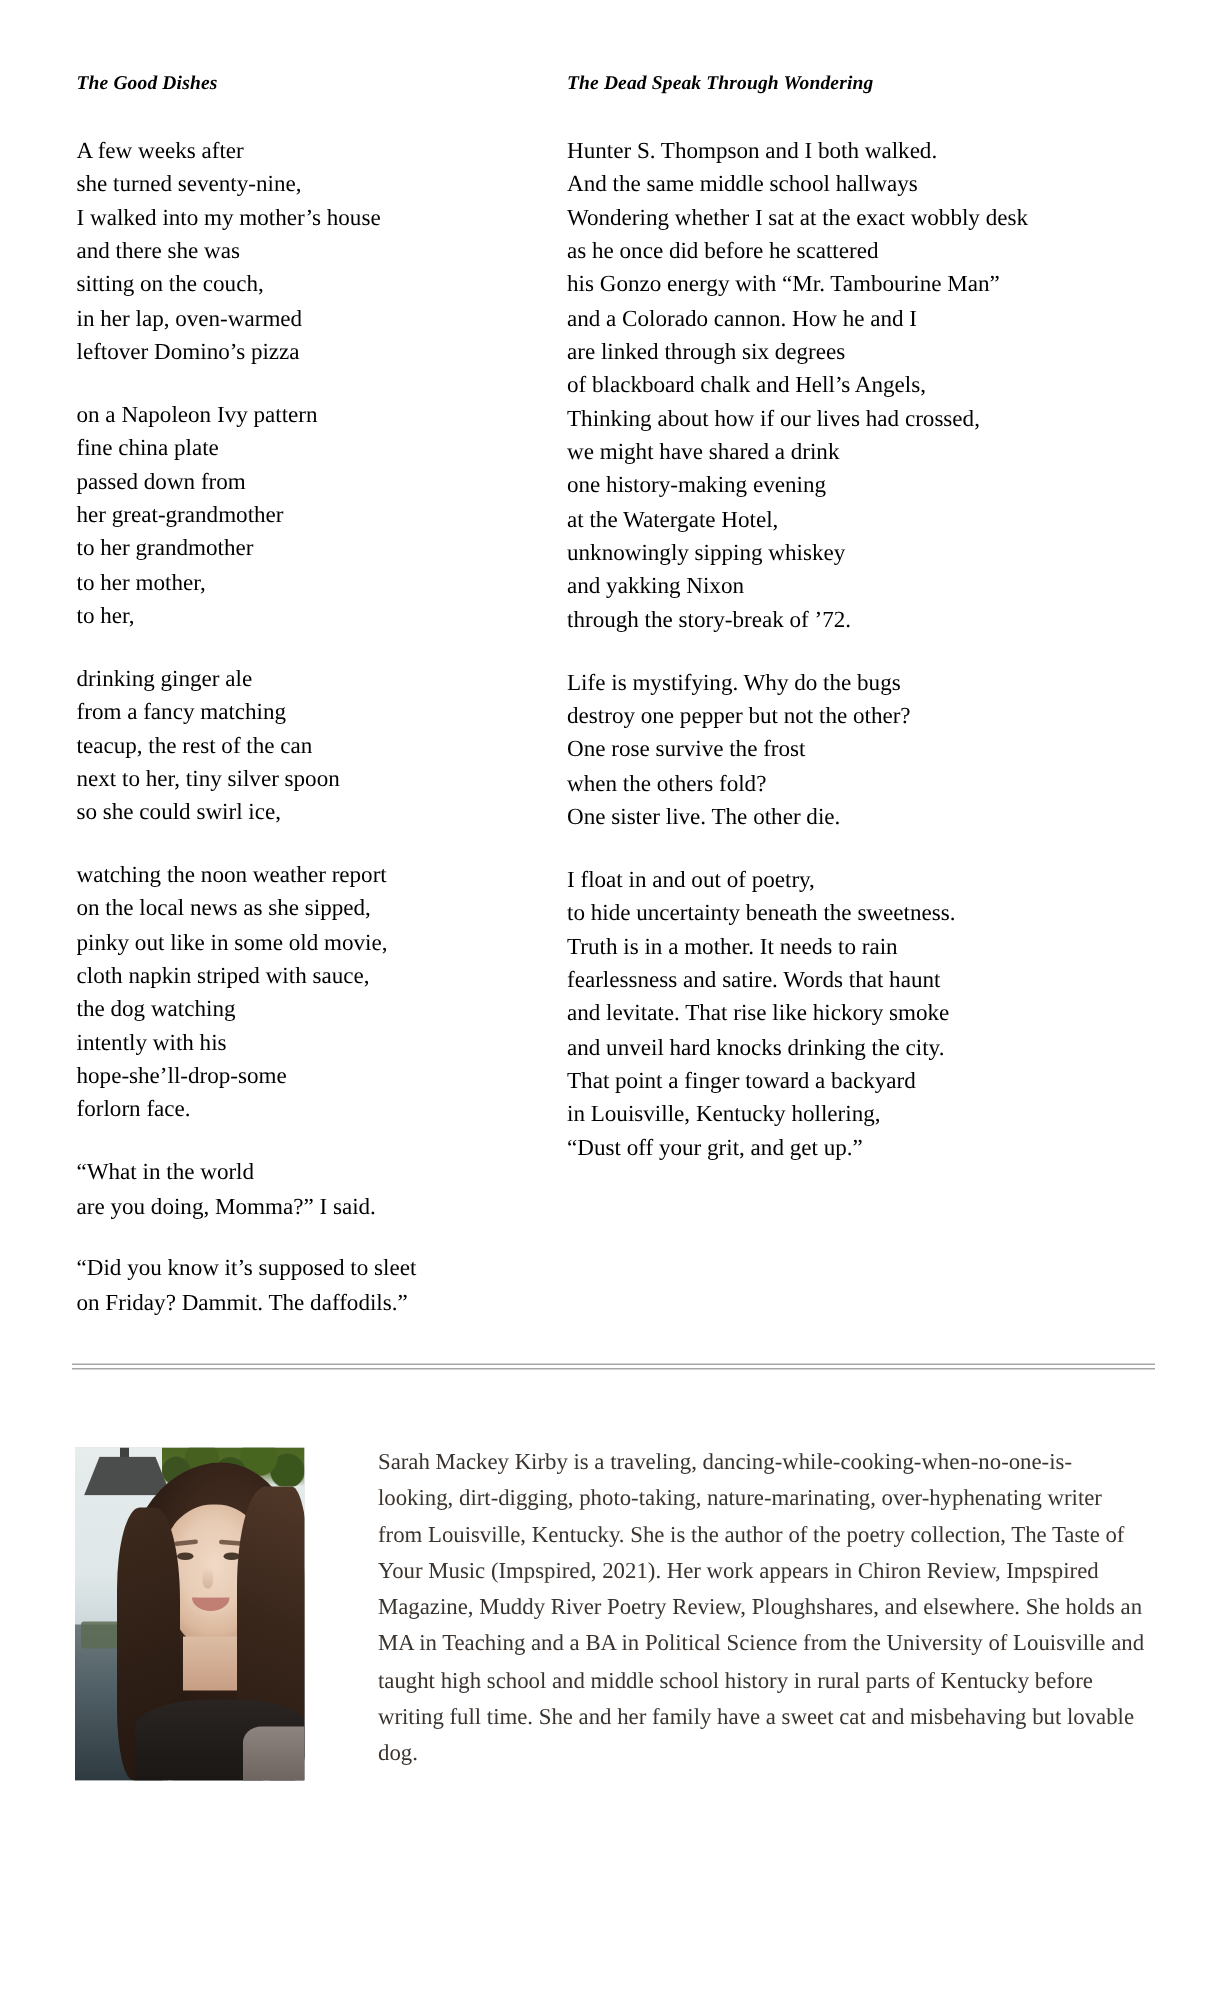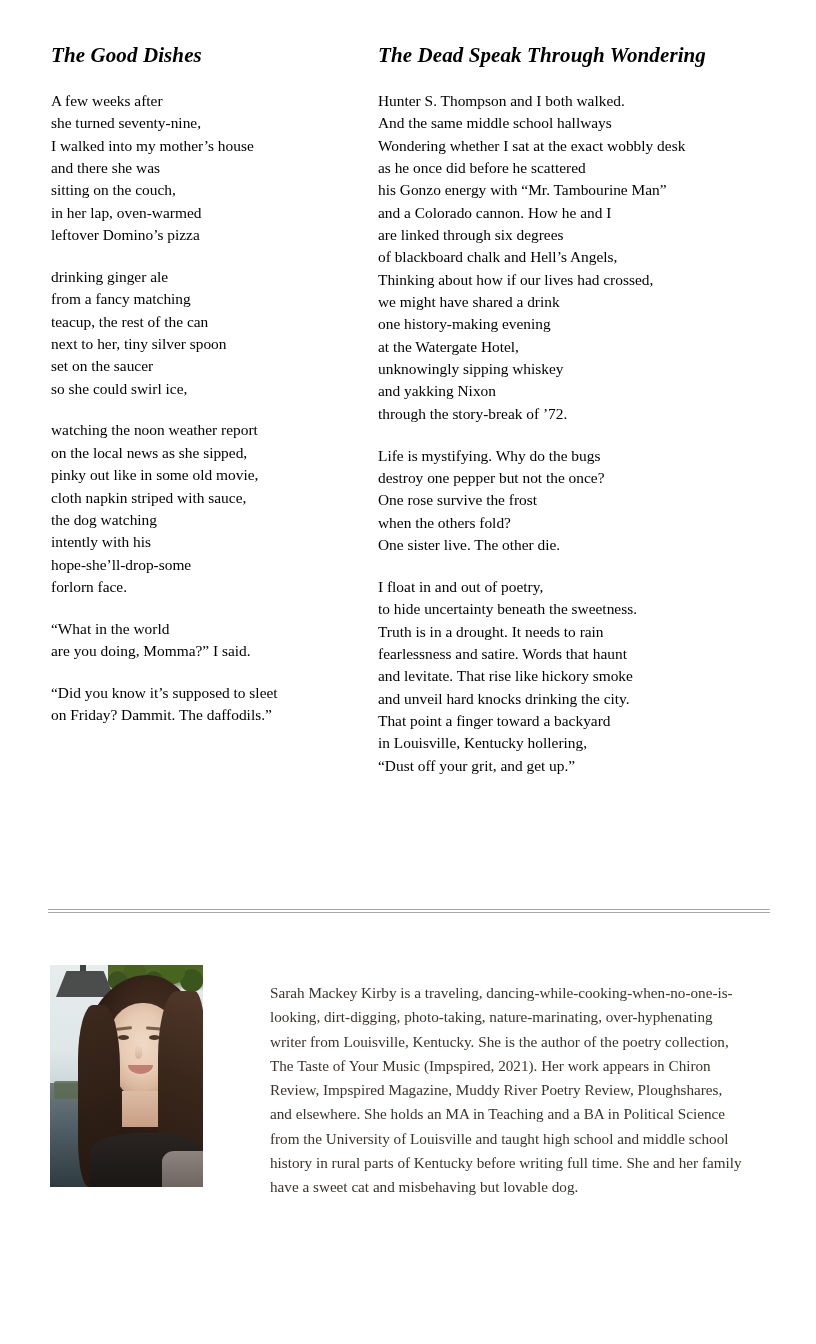--- a/index.html
+++ b/index.html
@@ -24,21 +24,21 @@
     width: 722px;
   }
   .poem-col {
     position: absolute;
     top: 0;
   }
   .poem-col.left  { left: 0px;   width: 300px; }
   .poem-col.right { left: 327px; width: 395px; }
 
   .poem-title {
-    font-size: 21px;
+    font-size: 13px;
     font-weight: bold;
     font-style: italic;
     line-height: 18px;
     margin: 0 0 26px 0;
     letter-spacing: 0.1px;
     white-space: nowrap;
   }
 
   .stanza {
     margin: 0 0 19.5px 0;
@@ -191,45 +191,53 @@
   .bio-text {
     position: absolute;
     left: 252px;
     top: 963px;
     width: 512px;
     font-size: 15.2px;
     line-height: 24.3px;
     color: #3b332d;
     text-align: left;
   }
-  .bio-text p { margin: 18px; }
+  .bio-text p { margin: 0; }
 </style>
 </head>
 <body>
 
 <div class="poems">
 
   <div class="poem-col left">
     <div class="poem-title">The Good Dishes</div>
     <div>
       <div class="stanza">
         <div class="line">A few weeks after</div>
         <div class="line">she turned seventy-nine,</div>
         <div class="line">I walked into my mother’s house</div>
         <div class="line">and there she was</div>
         <div class="line">sitting on the couch,</div>
         <div class="line">in her lap, oven-warmed</div>
         <div class="line">leftover Domino’s pizza</div>
       </div>
       <div class="stanza">
+        <div class="line">on a Napoleon Ivy pattern</div>
+        <div class="line">fine china plate</div>
+        <div class="line">passed down from</div>
+        <div class="line">her great-grandmother</div>
+        <div class="line">to her grandmother</div>
+        <div class="line">to her mother,</div>
+        <div class="line">to her,</div>
+      </div>
+      <div class="stanza">
         <div class="line">drinking ginger ale</div>
         <div class="line">from a fancy matching</div>
         <div class="line">teacup, the rest of the can</div>
         <div class="line">next to her, tiny silver spoon</div>
-        <div class="line">set on the saucer</div>
         <div class="line">so she could swirl ice,</div>
       </div>
       <div class="stanza">
         <div class="line">watching the noon weather report</div>
         <div class="line">on the local news as she sipped,</div>
         <div class="line">pinky out like in some old movie,</div>
         <div class="line">cloth napkin striped with sauce,</div>
         <div class="line">the dog watching</div>
         <div class="line">intently with his</div>
         <div class="line">hope-she’ll-drop-some</div>
@@ -261,29 +269,29 @@
         <div class="line">Thinking about how if our lives had crossed,</div>
         <div class="line">we might have shared a drink</div>
         <div class="line">one history-making evening</div>
         <div class="line">at the Watergate Hotel,</div>
         <div class="line">unknowingly sipping whiskey</div>
         <div class="line">and yakking Nixon</div>
         <div class="line">through the story-break of ’72.</div>
       </div>
       <div class="stanza">
         <div class="line">Life is mystifying. Why do the bugs</div>
-        <div class="line">destroy one pepper but not the once?</div>
+        <div class="line">destroy one pepper but not the other?</div>
         <div class="line">One rose survive the frost</div>
         <div class="line">when the others fold?</div>
         <div class="line">One sister live. The other die.</div>
       </div>
       <div class="stanza">
         <div class="line">I float in and out of poetry,</div>
         <div class="line">to hide uncertainty beneath the sweetness.</div>
-        <div class="line">Truth is in a drought. It needs to rain</div>
+        <div class="line">Truth is in a mother. It needs to rain</div>
         <div class="line">fearlessness and satire. Words that haunt</div>
         <div class="line">and levitate. That rise like hickory smoke</div>
         <div class="line">and unveil hard knocks drinking the city.</div>
         <div class="line">That point a finger toward a backyard</div>
         <div class="line">in Louisville, Kentucky hollering,</div>
         <div class="line">“Dust off your grit, and get up.”</div>
       </div>
     </div>
   </div>
 

